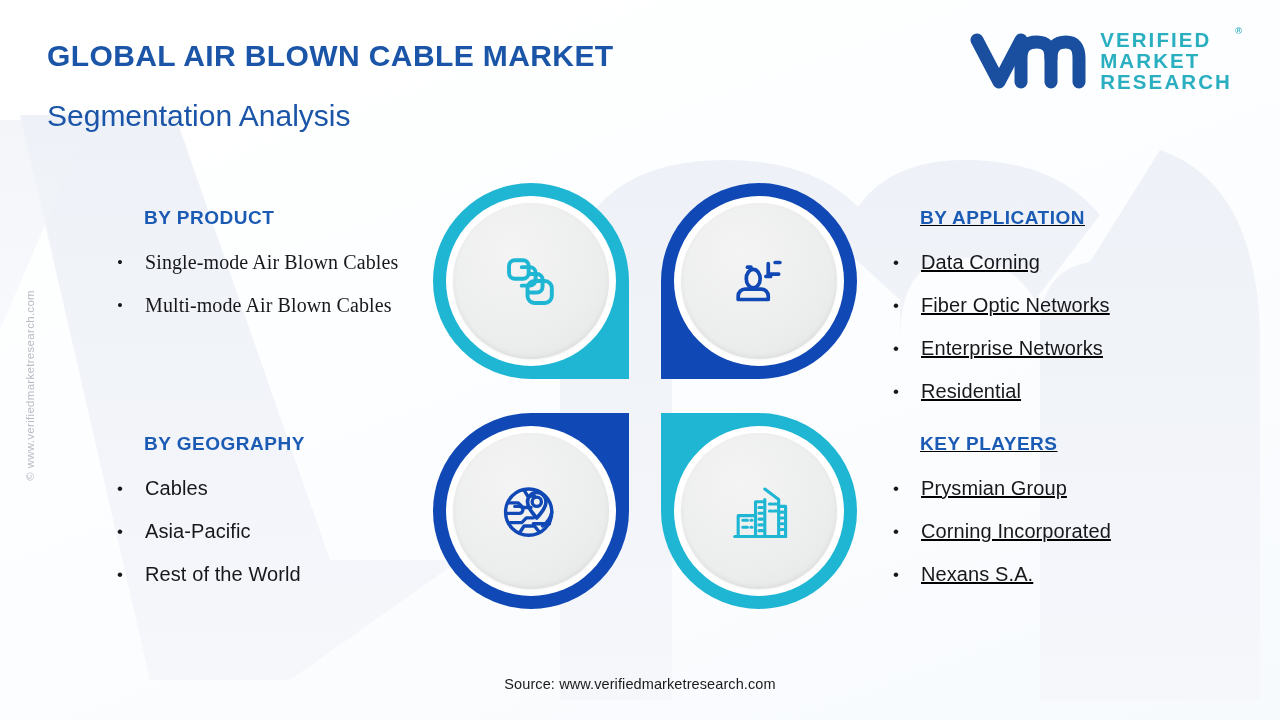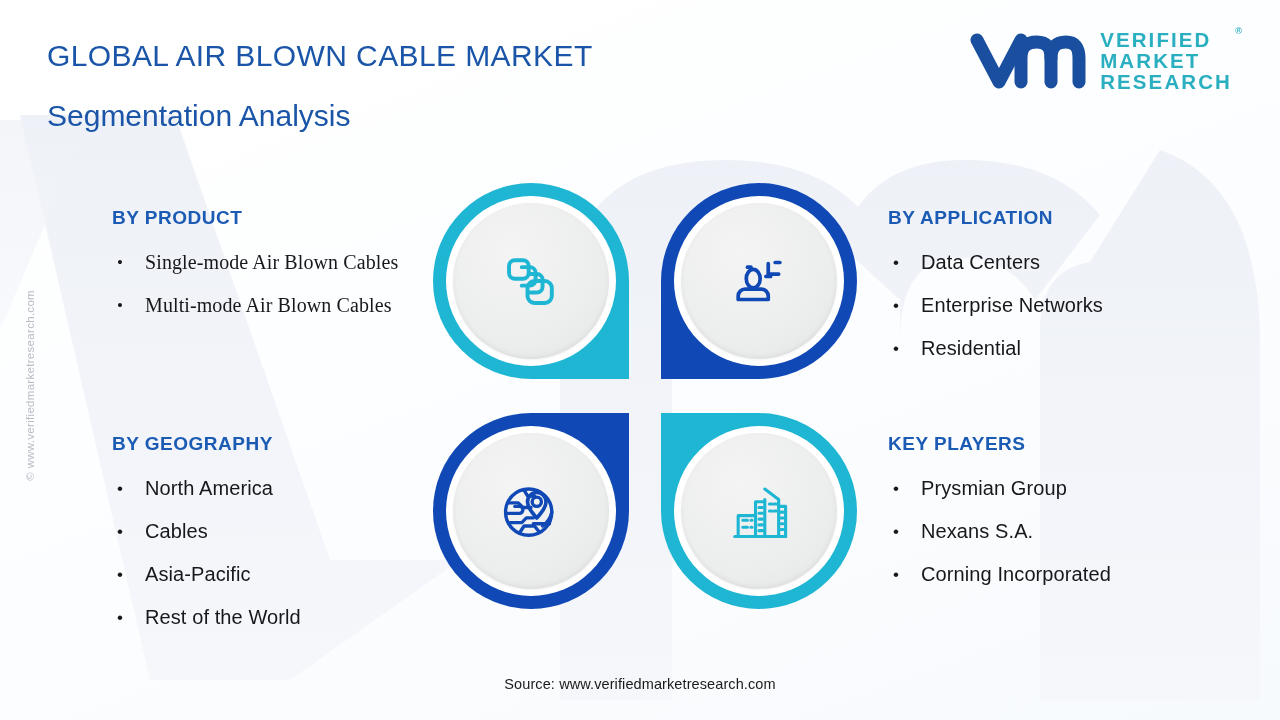--- a/index.html
+++ b/index.html
@@ -46,21 +46,21 @@
     transform: rotate(-90deg) translateX(-100%);
   }
 
   
   .title-main {
     position: absolute;
     left: 47px;
     top: 39px;
     z-index: 6;
     font-size: 30px;
-    font-weight: normal;
+    font-weight: bold;
     letter-spacing: .4px;
     color: #1a55a8;
     white-space: nowrap;
   }
   .title-sub {
     position: absolute;
     left: 47px;
     top: 99px;
     z-index: 6;
     font-size: 30px;
@@ -96,34 +96,35 @@
     top: -3px;
     font-size: 9px !important;
     letter-spacing: 0 !important;
     font-weight: bold;
     color: #2aafc0;
   }
 
   
   .col { position: absolute; z-index: 6; }
   .col-left  { left: 112px;  width: 330px; }
-  .col-right { left: 888px;  width: 340px; }
+  .col-right { left: 888px;  width: 340px; text-decoration: underline; }
 
   .col-product { top: 207px; }
   .col-geo     { top: 433px; }
   .col-app     { top: 207px; }
   .col-players { top: 433px; }
 
   .sec-head {
     font-size: 19px;
     font-weight: bold;
     letter-spacing: .5px;
     color: #1b5bb4;
     margin-bottom: 12px;
     white-space: nowrap;
+    margin-left: 32px;
   }
 
   ul.sec-list { list-style: none; }
   ul.sec-list li {
     position: relative;
     padding-left: 33px;
     font-size: 20px;
     line-height: 43px;
     color: #17181a;
     letter-spacing: .1px;
@@ -253,42 +254,42 @@
     <div class="sec-head">BY PRODUCT</div>
     <ul class="sec-list">
       <li class="wrap">Single-mode Air Blown Cables</li>
       <li class="wrap">Multi-mode Air Blown Cables</li>
     </ul>
   </div>
 
   <div class="col col-left col-geo">
     <div class="sec-head">BY GEOGRAPHY</div>
     <ul class="sec-list">
-      <li>North America</li>
       <li>Cables</li>
       <li>Asia-Pacific</li>
       <li>Rest of the World</li>
     </ul>
   </div>
 
   <div class="col col-right col-app">
     <div class="sec-head">BY APPLICATION</div>
     <ul class="sec-list">
-      <li>Data Centers</li>
+      <li>Data Corning</li>
+      <li>Fiber Optic Networks</li>
       <li>Enterprise Networks</li>
       <li>Residential</li>
     </ul>
   </div>
 
   <div class="col col-right col-players">
     <div class="sec-head">KEY PLAYERS</div>
     <ul class="sec-list">
       <li>Prysmian Group</li>
+      <li>Corning Incorporated</li>
       <li>Nexans S.A.</li>
-      <li>Corning Incorporated</li>
     </ul>
   </div>
 
   <div class="pinwheel">
 
     <div class="quad q-tl" style="--ring:#1fb6d4;">
       <div class="ring"></div>
       <div class="inner"></div>
       <div class="disc">
         <svg class="glyph" viewBox="0 0 64 64">

